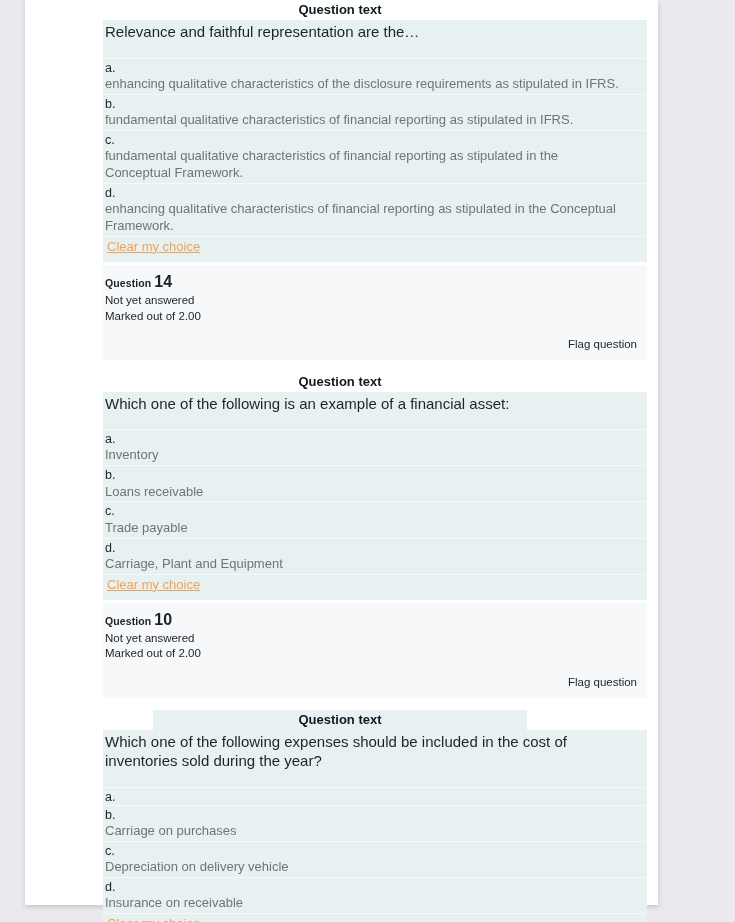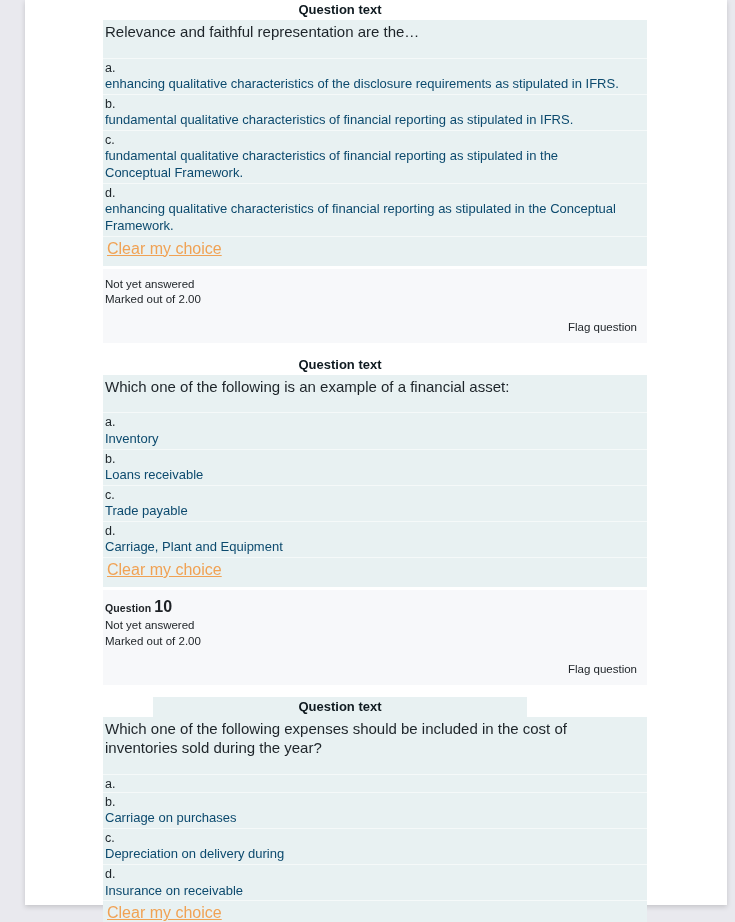--- a/index.html
+++ b/index.html
@@ -13,21 +13,21 @@
     height: 922px;
     overflow: hidden;
     font-family: "Liberation Sans", "DejaVu Sans", sans-serif;
     -webkit-font-smoothing: antialiased;
   }
 
   .page-shadow {
     position: absolute;
     left: 25px;
     top: 0;
-    width: 702px;
+    width: 633px;
     height: 905px;
     background: #ffffff;
     box-shadow: 0 2px 5px rgba(0,0,0,0.16);
   }
 
   .content-col {
     position: absolute;
     left: 78px;   
     top: 0;
     width: 544px; 
@@ -98,27 +98,27 @@
   }
   .opt-label {
     font-size: 12.5px;
     color: #1d2429;
     line-height: 1.30;
     padding: 1px 2px 0 2px;
     border-top: 1px solid rgba(255,255,255,0.55);
   }
   .opt-text {
     font-size: 13px;
-    color: #0c4a6e;
+    color: #737373;
     line-height: 1.30;
     padding: 0 20px 1px 2px;
   }
   .clear-choice {
     display: inline-block;
-    font-size: 16px;
+    font-size: 13px;
     color: #f0a254;
     text-decoration: underline;
     padding: 1px 2px 0 2px;
     cursor: pointer;
   }
   .block-gap { height: 12px; }
   .tiny-gap  { height: 3px; }
 </style>
 </head>
 <body>
@@ -145,20 +145,23 @@
       <div class="opt-label">d.</div>
       <div class="opt-text">enhancing qualitative characteristics of financial reporting as stipulated in the Conceptual Framework.</div>
 
       <div class="opt-label">
         <span class="clear-choice">Clear my choice</span>
       </div>
     </div>
 
     <div class="tiny-gap"></div>
     <div class="qinfo">
+      <div class="qinfo-no">
+        <span class="qword">Question</span><span class="qnum">14</span>
+      </div>
       <div class="qinfo-state">Not yet answered</div>
       <div class="qinfo-marks">Marked out of 2.00</div>
       <div class="qinfo-flag">Flag question</div>
     </div>
 
     <div class="block-gap"></div>
     <div>
       <div class="qtext-header">Question text</div>
     </div>
     <div class="qblock">
@@ -199,21 +202,21 @@
     <div class="qblock">
       <div class="qstem">Which one of the following expenses should be included in the cost of inventories sold during the year?</div>
       <div class="spacer-row"></div>
 
       <div class="opt-label">a.</div>
 
       <div class="opt-label">b.</div>
       <div class="opt-text">Carriage on purchases</div>
 
       <div class="opt-label">c.</div>
-      <div class="opt-text">Depreciation on delivery during</div>
+      <div class="opt-text">Depreciation on delivery vehicle</div>
 
       <div class="opt-label">d.</div>
       <div class="opt-text">Insurance on receivable</div>
 
       <div class="opt-label">
         <span class="clear-choice">Clear my choice</span>
       </div>
     </div>
 
   </div>

